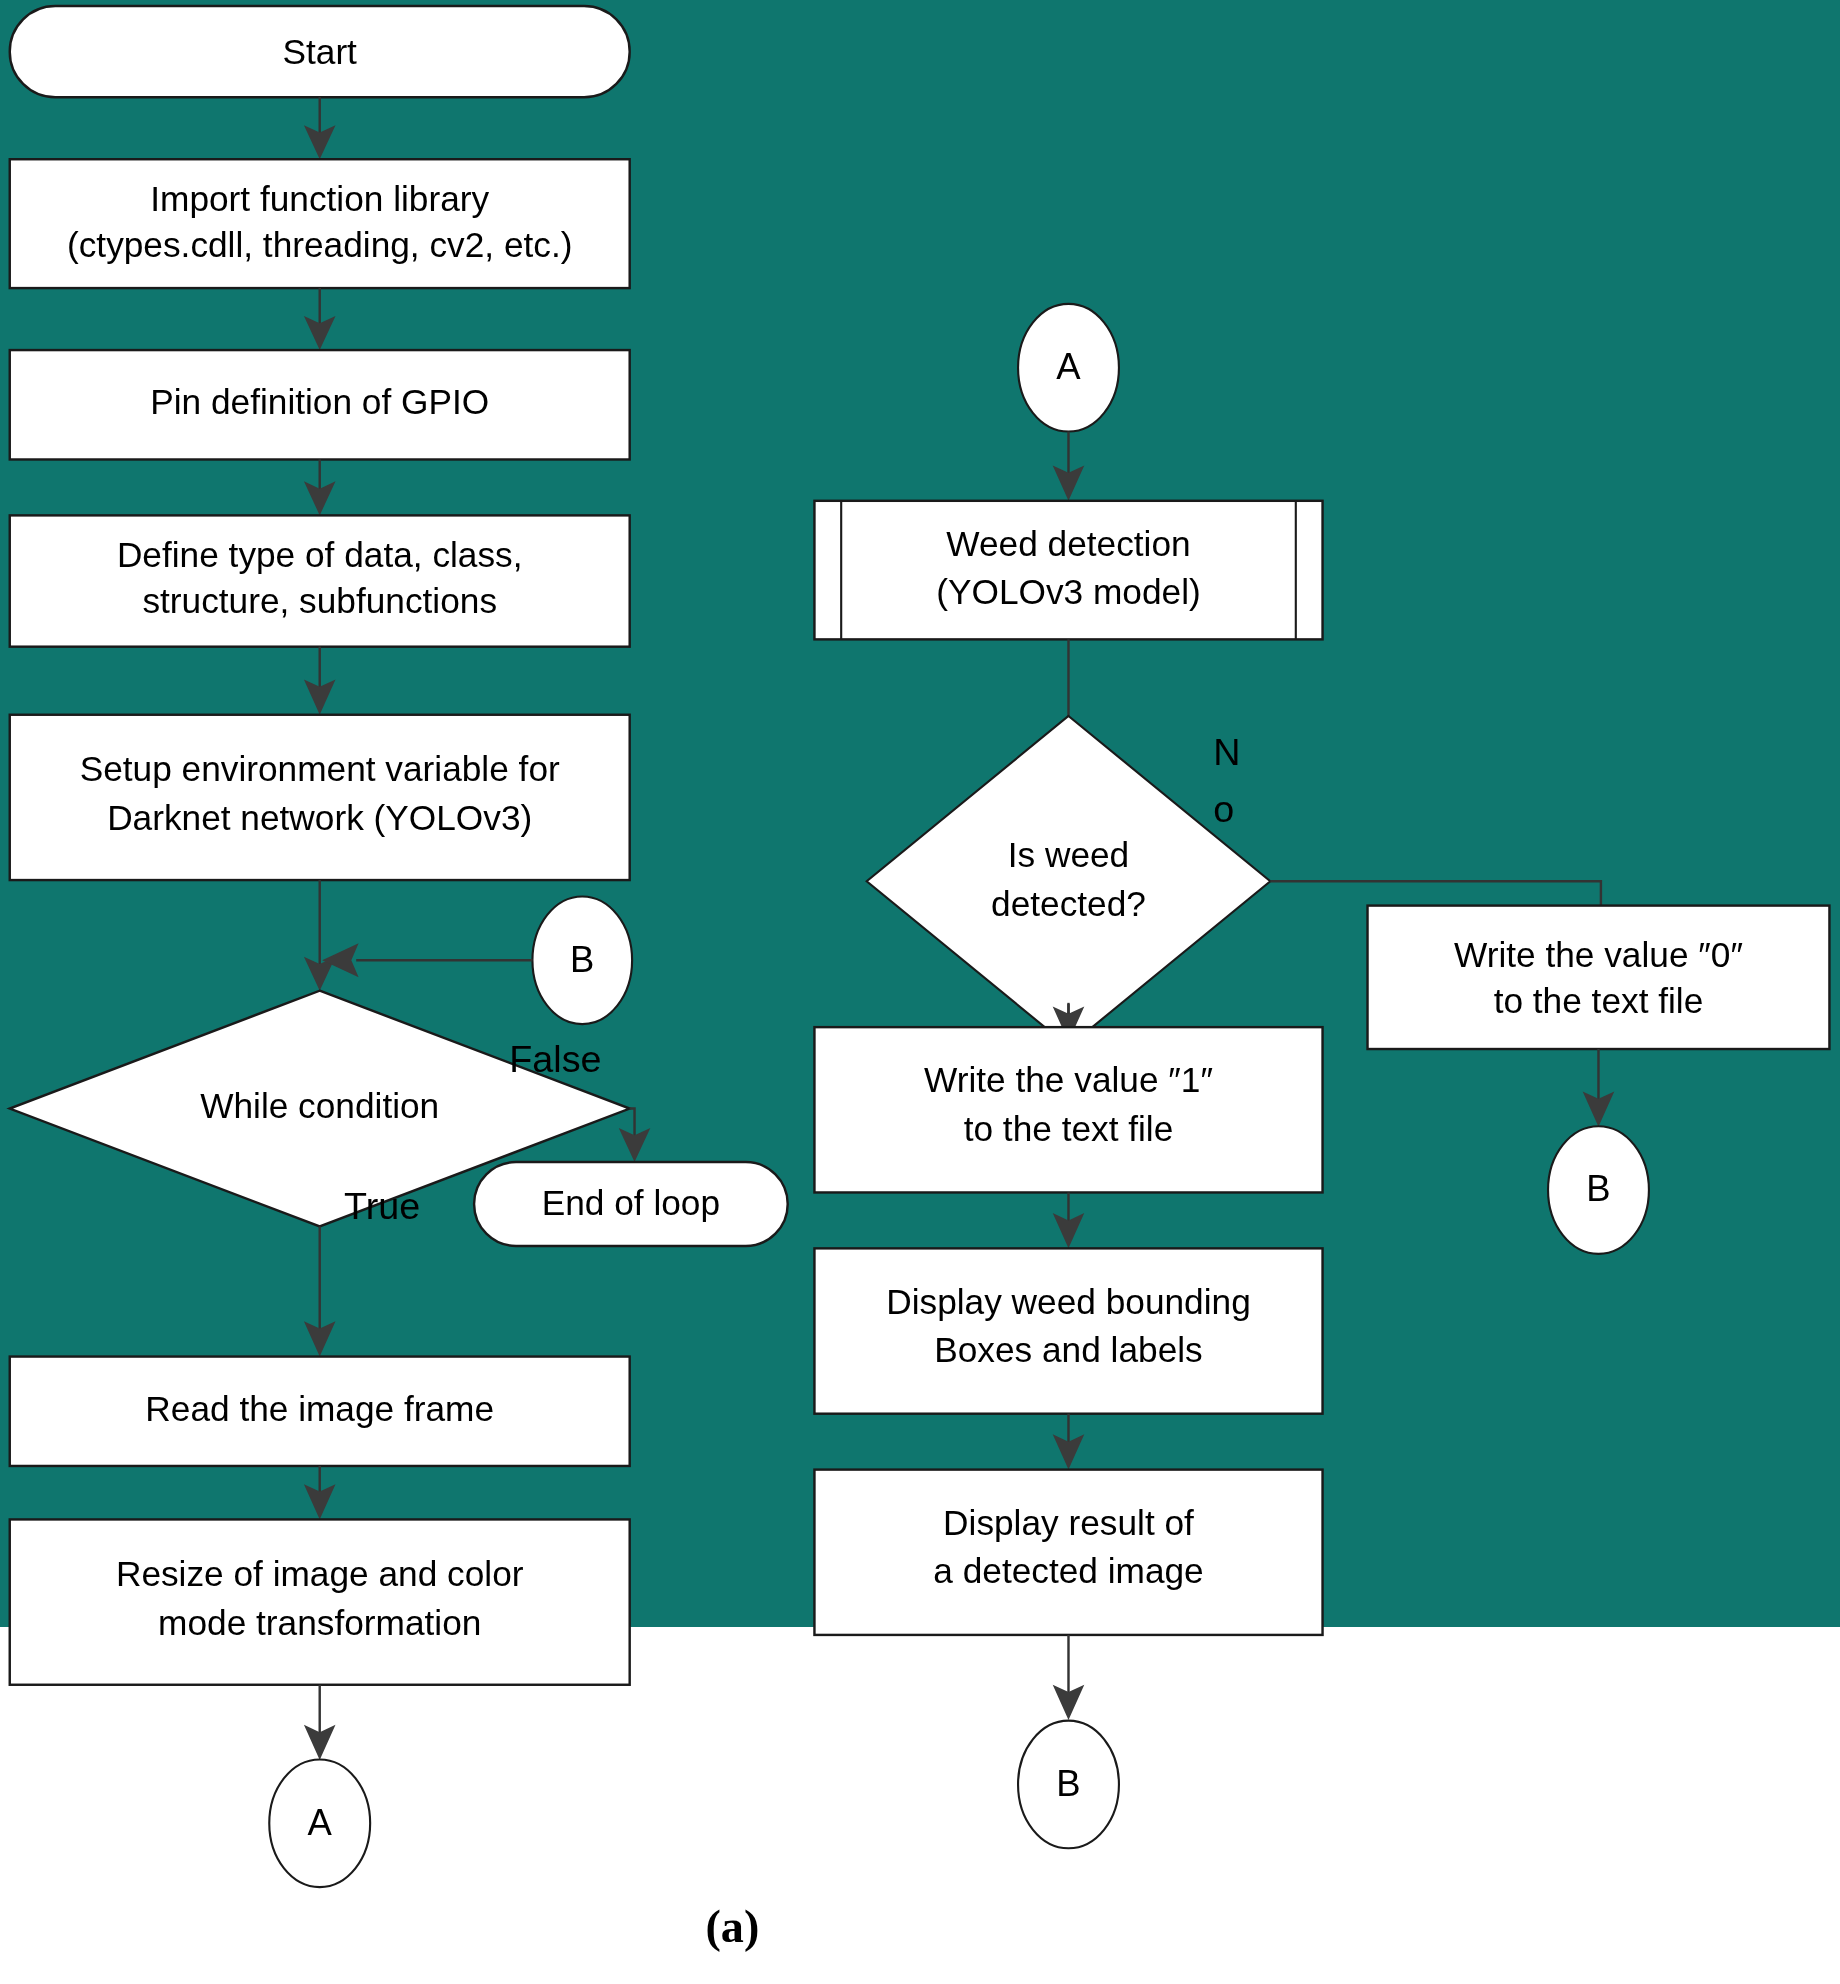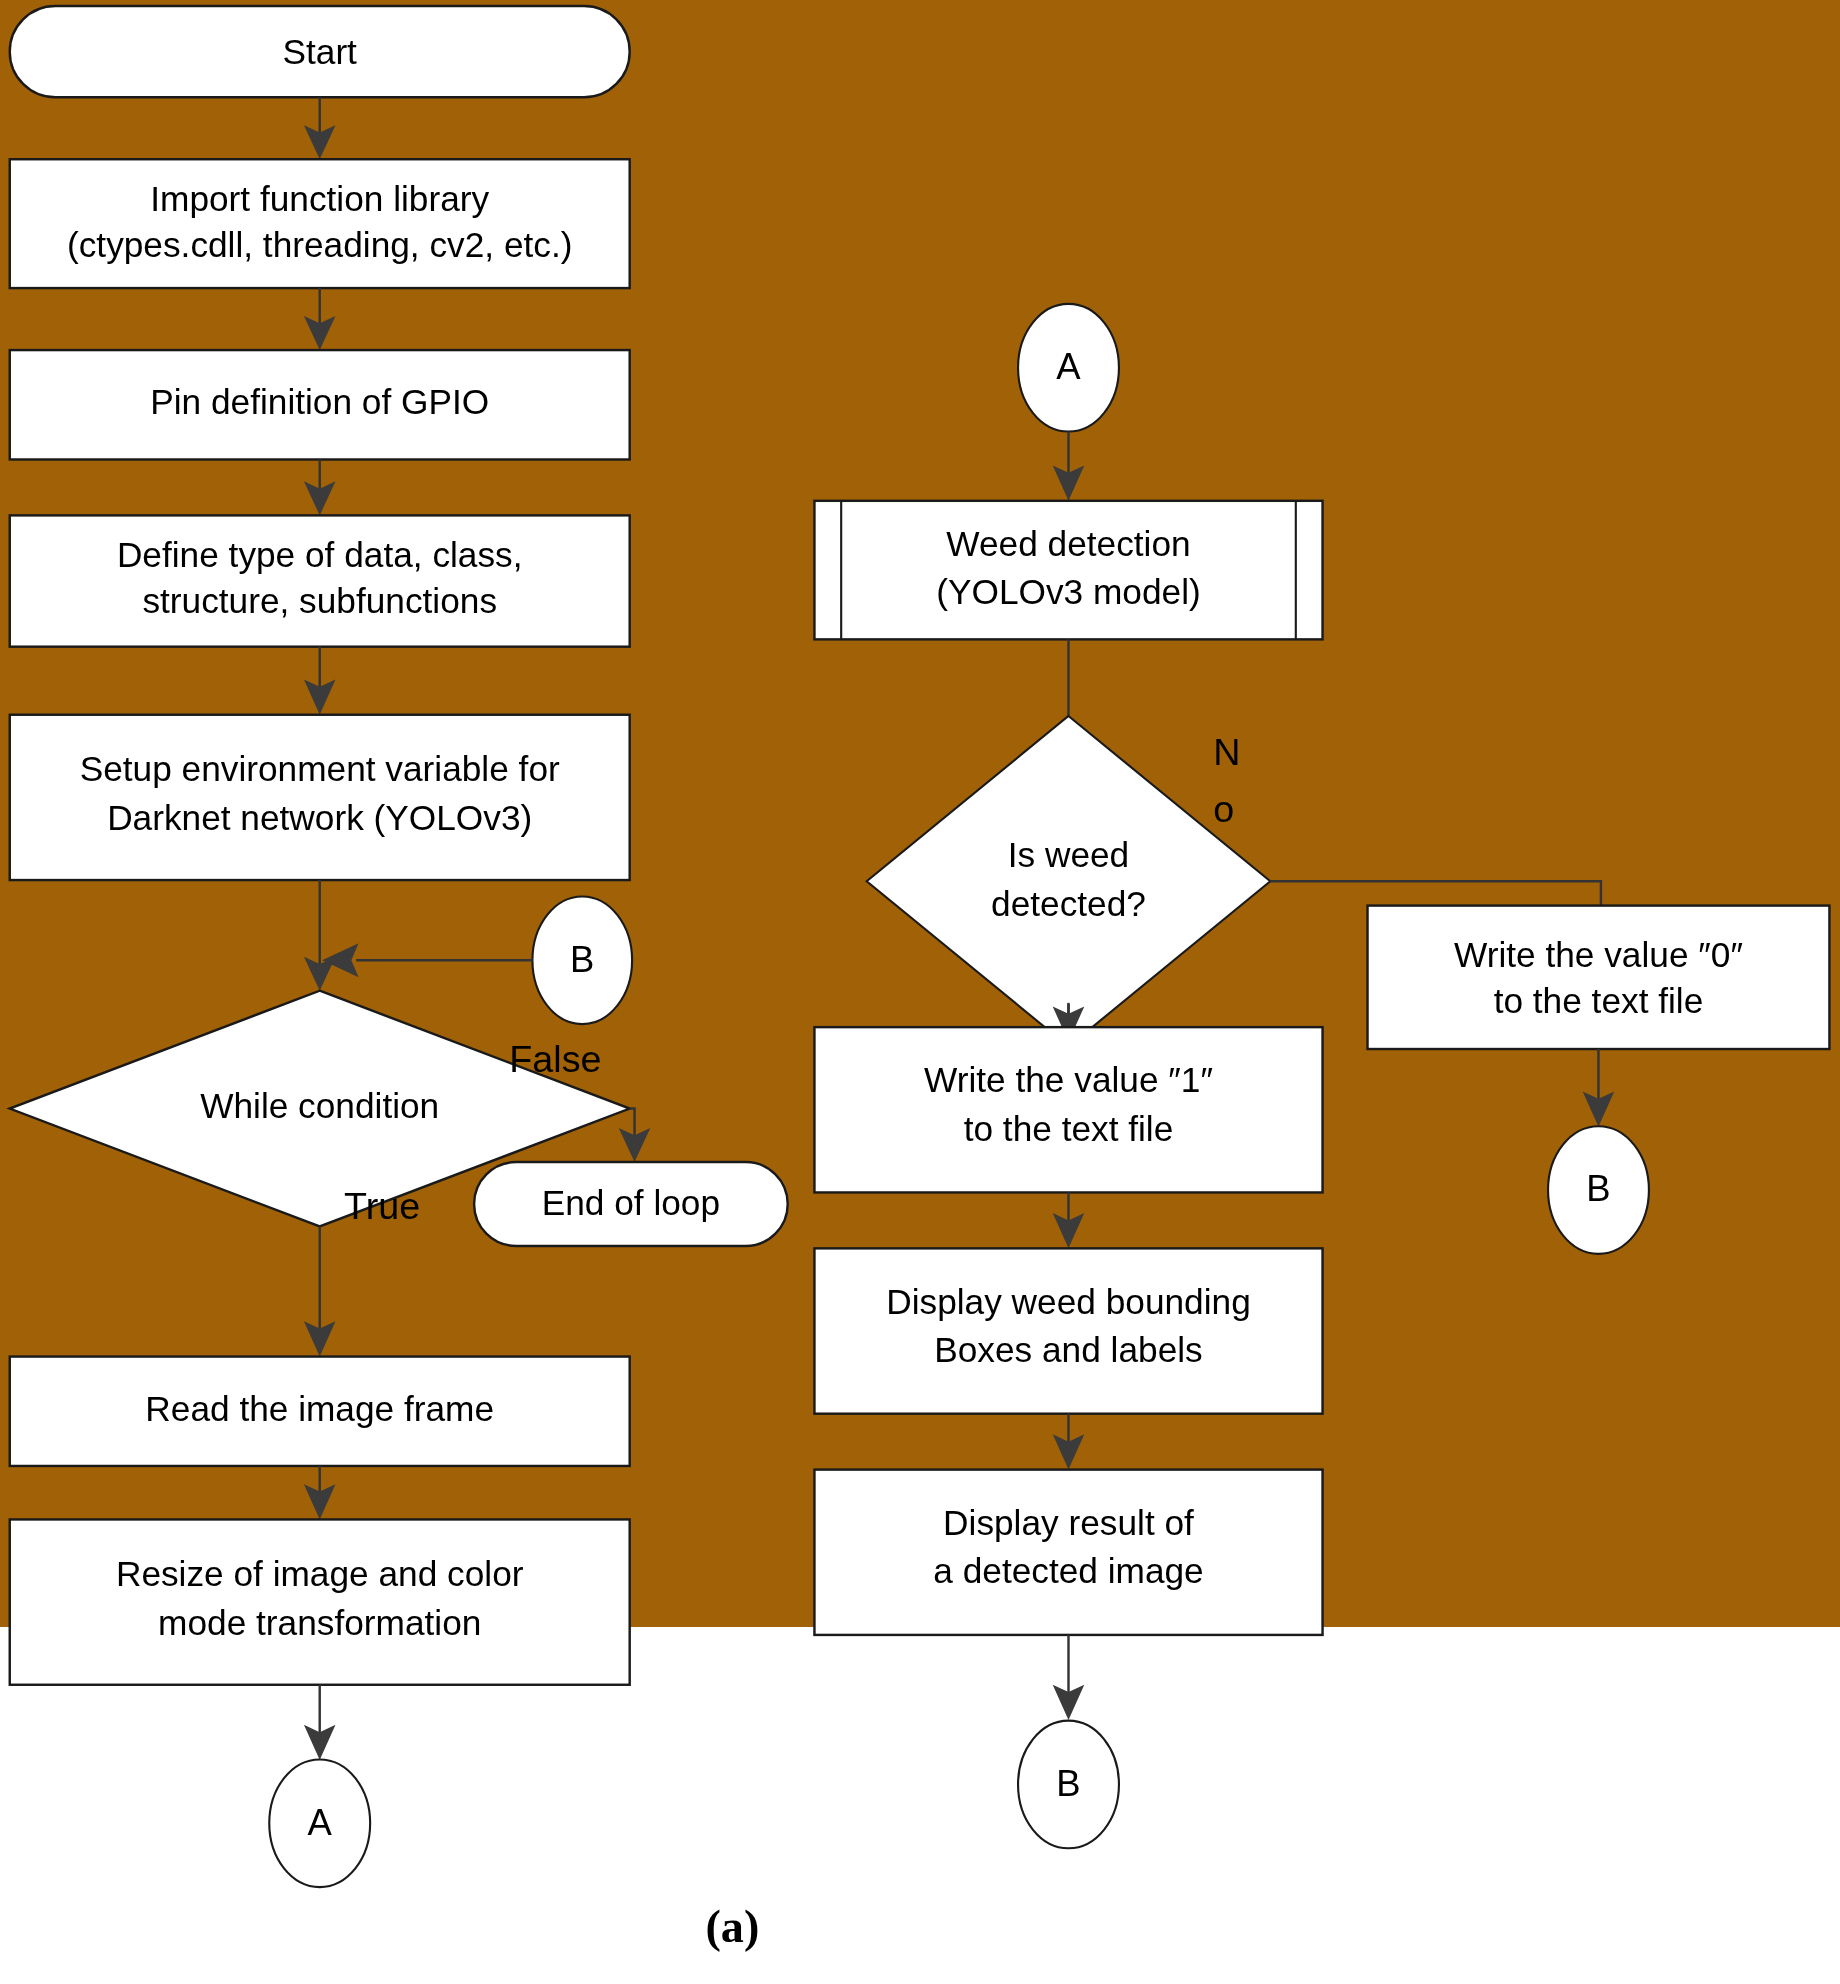--- a/index.html
+++ b/index.html
@@ -10,21 +10,21 @@
   body {
     width: 1841px;
     height: 1985px;
     font-family: "Liberation Sans", sans-serif;
     overflow: hidden;
   }
   #flowchart-root {
     position: relative;
     width: 1841px;
     height: 1627px;
-    background: #a16207;
+    background: #0f766e;
   }
   svg.fc {
     display: block;
     width: 1841px;
     height: 1985px;
   }
   .shape-stroke {
     fill: #ffffff;
     stroke: #1a1a1a;
     stroke-width: 4;

